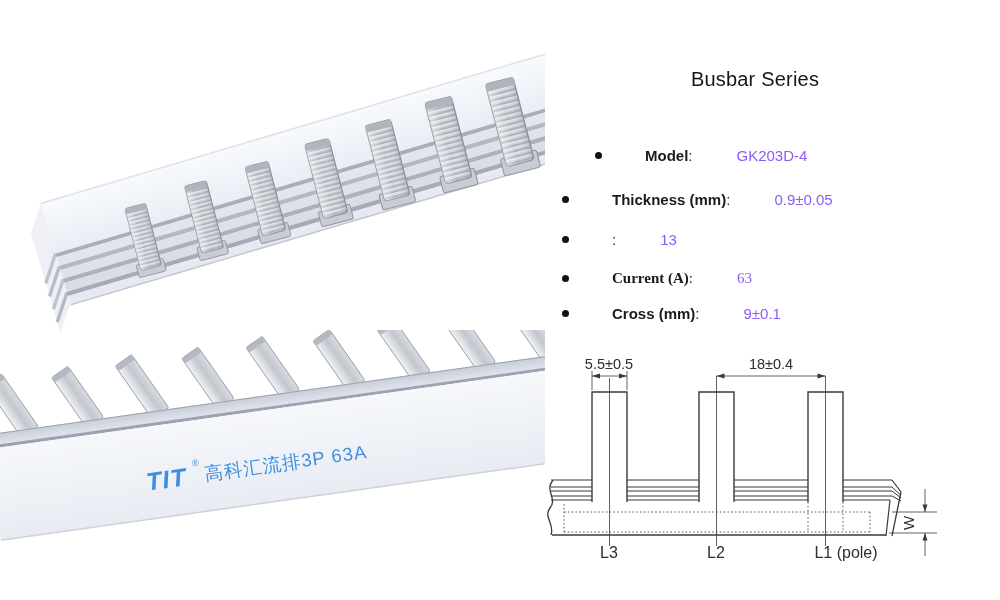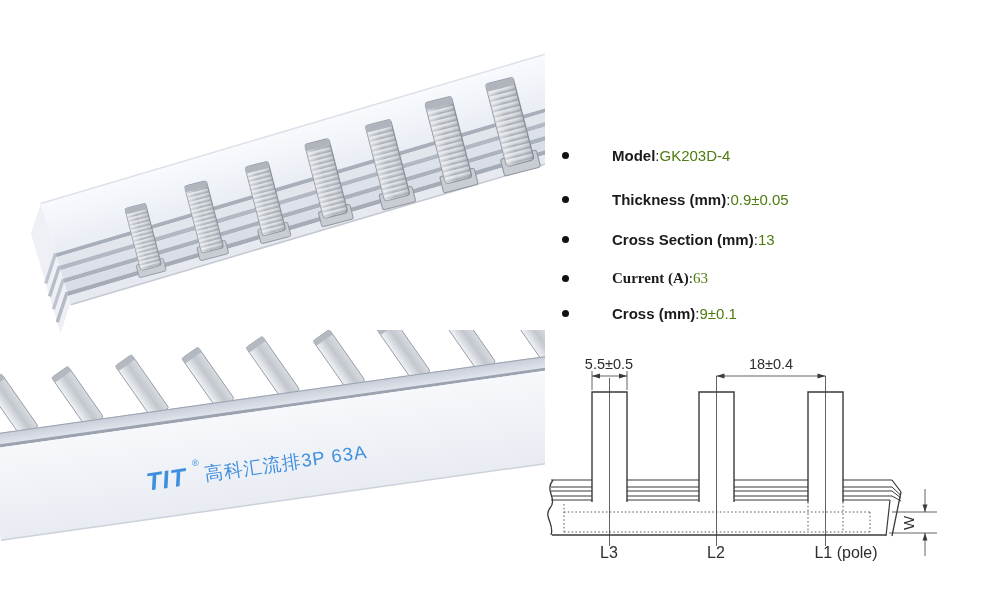--- a/index.html
+++ b/index.html
@@ -12,28 +12,28 @@
   #photo-bottom{left:0;top:330px;width:545px;height:270px;}
   #page-title{
     position:absolute;left:545px;top:68px;width:420px;height:28px;
     text-align:center;font-size:20px;font-weight:500;color:#161616;letter-spacing:0.2px;
   }
   #spec-list{
     position:absolute;left:545px;top:142px;width:455px;
     list-style:none;margin:0;padding:0;
   }
   #spec-list li{display:flex;align-items:center;height:26px;}
-  #spec-list li:nth-child(1){margin-bottom:18px;}
+  #spec-list li:nth-child(1){margin-bottom:18px;padding-left:33px;}
   #spec-list li:nth-child(2){margin-bottom:14px;}
   #spec-list li:nth-child(3){margin-bottom:13px;}
   #spec-list li:nth-child(4){margin-bottom:9px;font-family:Liberation Serif, serif;}
   .dot{width:7px;height:7px;border-radius:50%;background:#111;margin-left:17px;margin-right:43px;flex:0 0 auto;}
   .spec-label{font-weight:bold;font-size:15px;color:#1b1b1b;white-space:pre;}
   .spec-sep{font-size:15px;color:#2c2c2c;}
-  .spec-value{font-size:15px;color:#4d7c0f;white-space:pre;}
+  .spec-value{font-size:15px;color:#8b5cf6;white-space:pre;margin-left:44px;}
   #diagram{position:absolute;left:545px;top:345px;width:455px;height:235px;}
   svg text{font-family:"Liberation Sans", sans-serif;}
 </style>
 </head>
 <body>
 
 <div id="canvas">
 
   <svg id="photo-top" class="photo" viewBox="0 0 545 335" xmlns="http://www.w3.org/2000/svg">
     <defs>
@@ -184,37 +184,37 @@
       <line x1="-4" y1="92.5" x2="666" y2="92.5" stroke="#ccd1da" stroke-width="1.5"></line>
 
       <g>
         <text x="148" y="64" font-size="25" font-weight="bold" font-style="italic" letter-spacing="1" fill="#3e8fdf">TIT</text>
         <text x="196" y="46" font-size="9" fill="#3e8fdf">®</text>
         <text x="207" y="62" font-size="18.5" letter-spacing="1" fill="#3e8fdf">高科汇流排3P 63A</text>
       </g>
     </g>
   </svg>
 
+  <div id="page-title">Busbar Series</div>
 
   <ul id="spec-list">
     <li>
       <span class="dot"></span>
       <span class="spec-label">Model</span>
         <span class="spec-sep">:</span>
         <span class="spec-value">GK203D-4</span>
     </li>
     <li>
       <span class="dot"></span>
       <span class="spec-label">Thickness (mm)</span>
         <span class="spec-sep">:</span>
         <span class="spec-value">0.9±0.05</span>
     </li>
     <li>
       <span class="dot"></span>
-      <span class="spec-label">Cross Section (mm)</span>
         <span class="spec-sep">:</span>
         <span class="spec-value">13</span>
     </li>
     <li>
       <span class="dot"></span>
       <span class="spec-label">Current (A)</span>
         <span class="spec-sep">:</span>
         <span class="spec-value">63</span>
     </li>
     <li>

